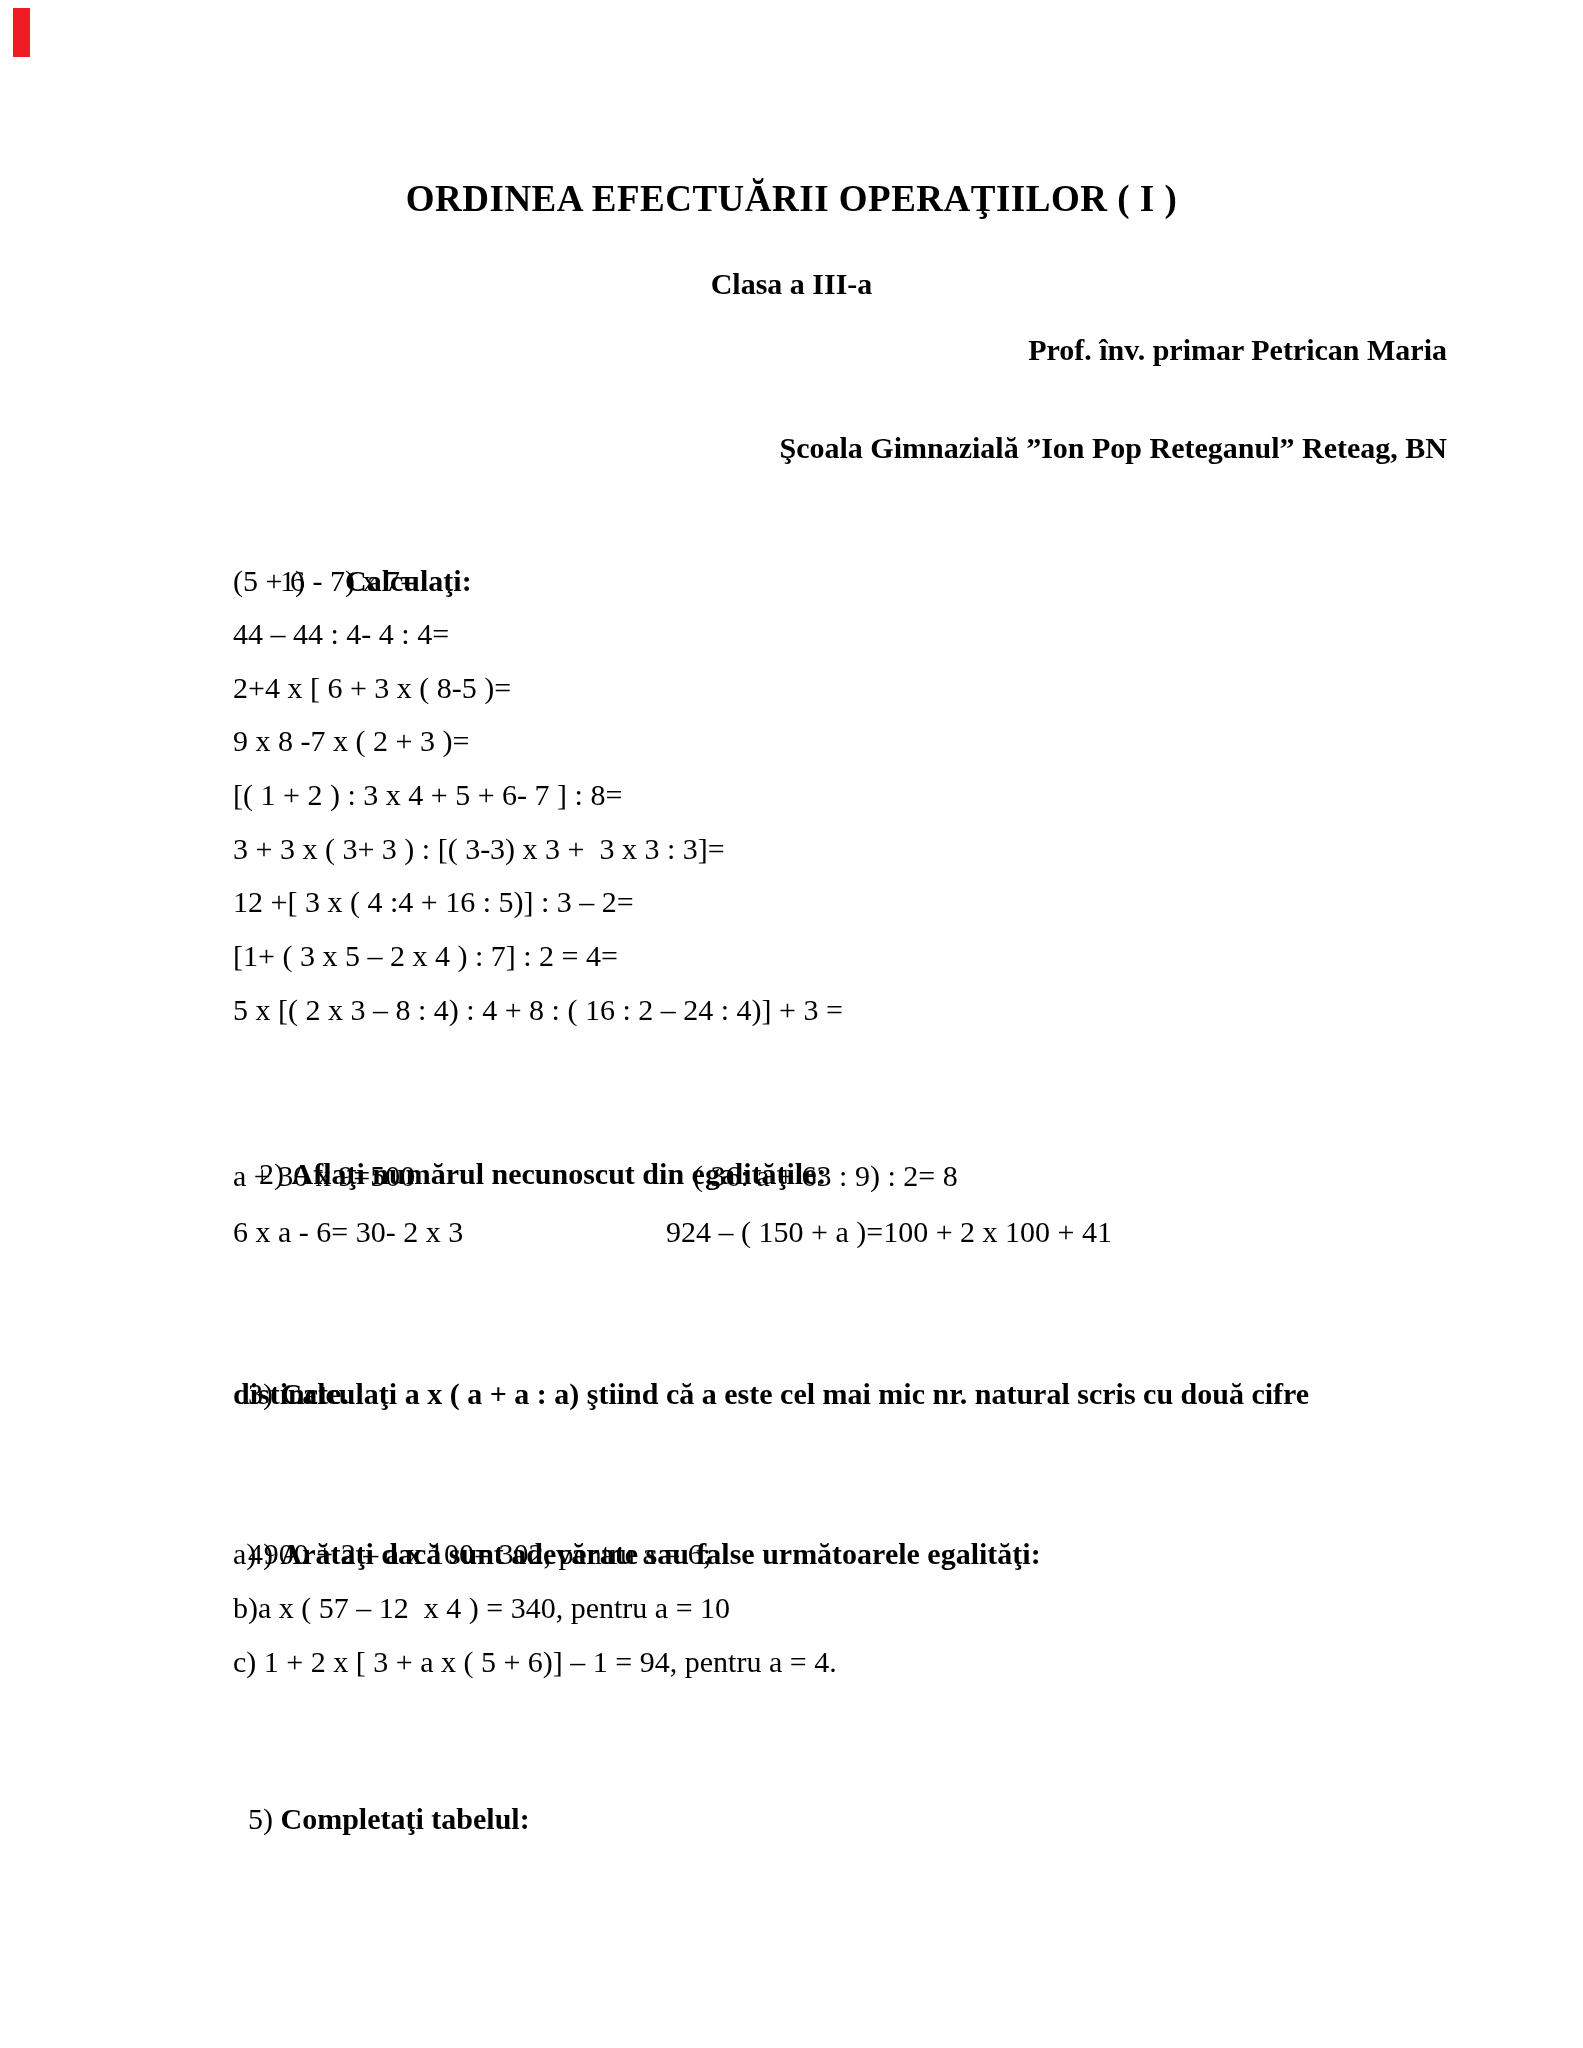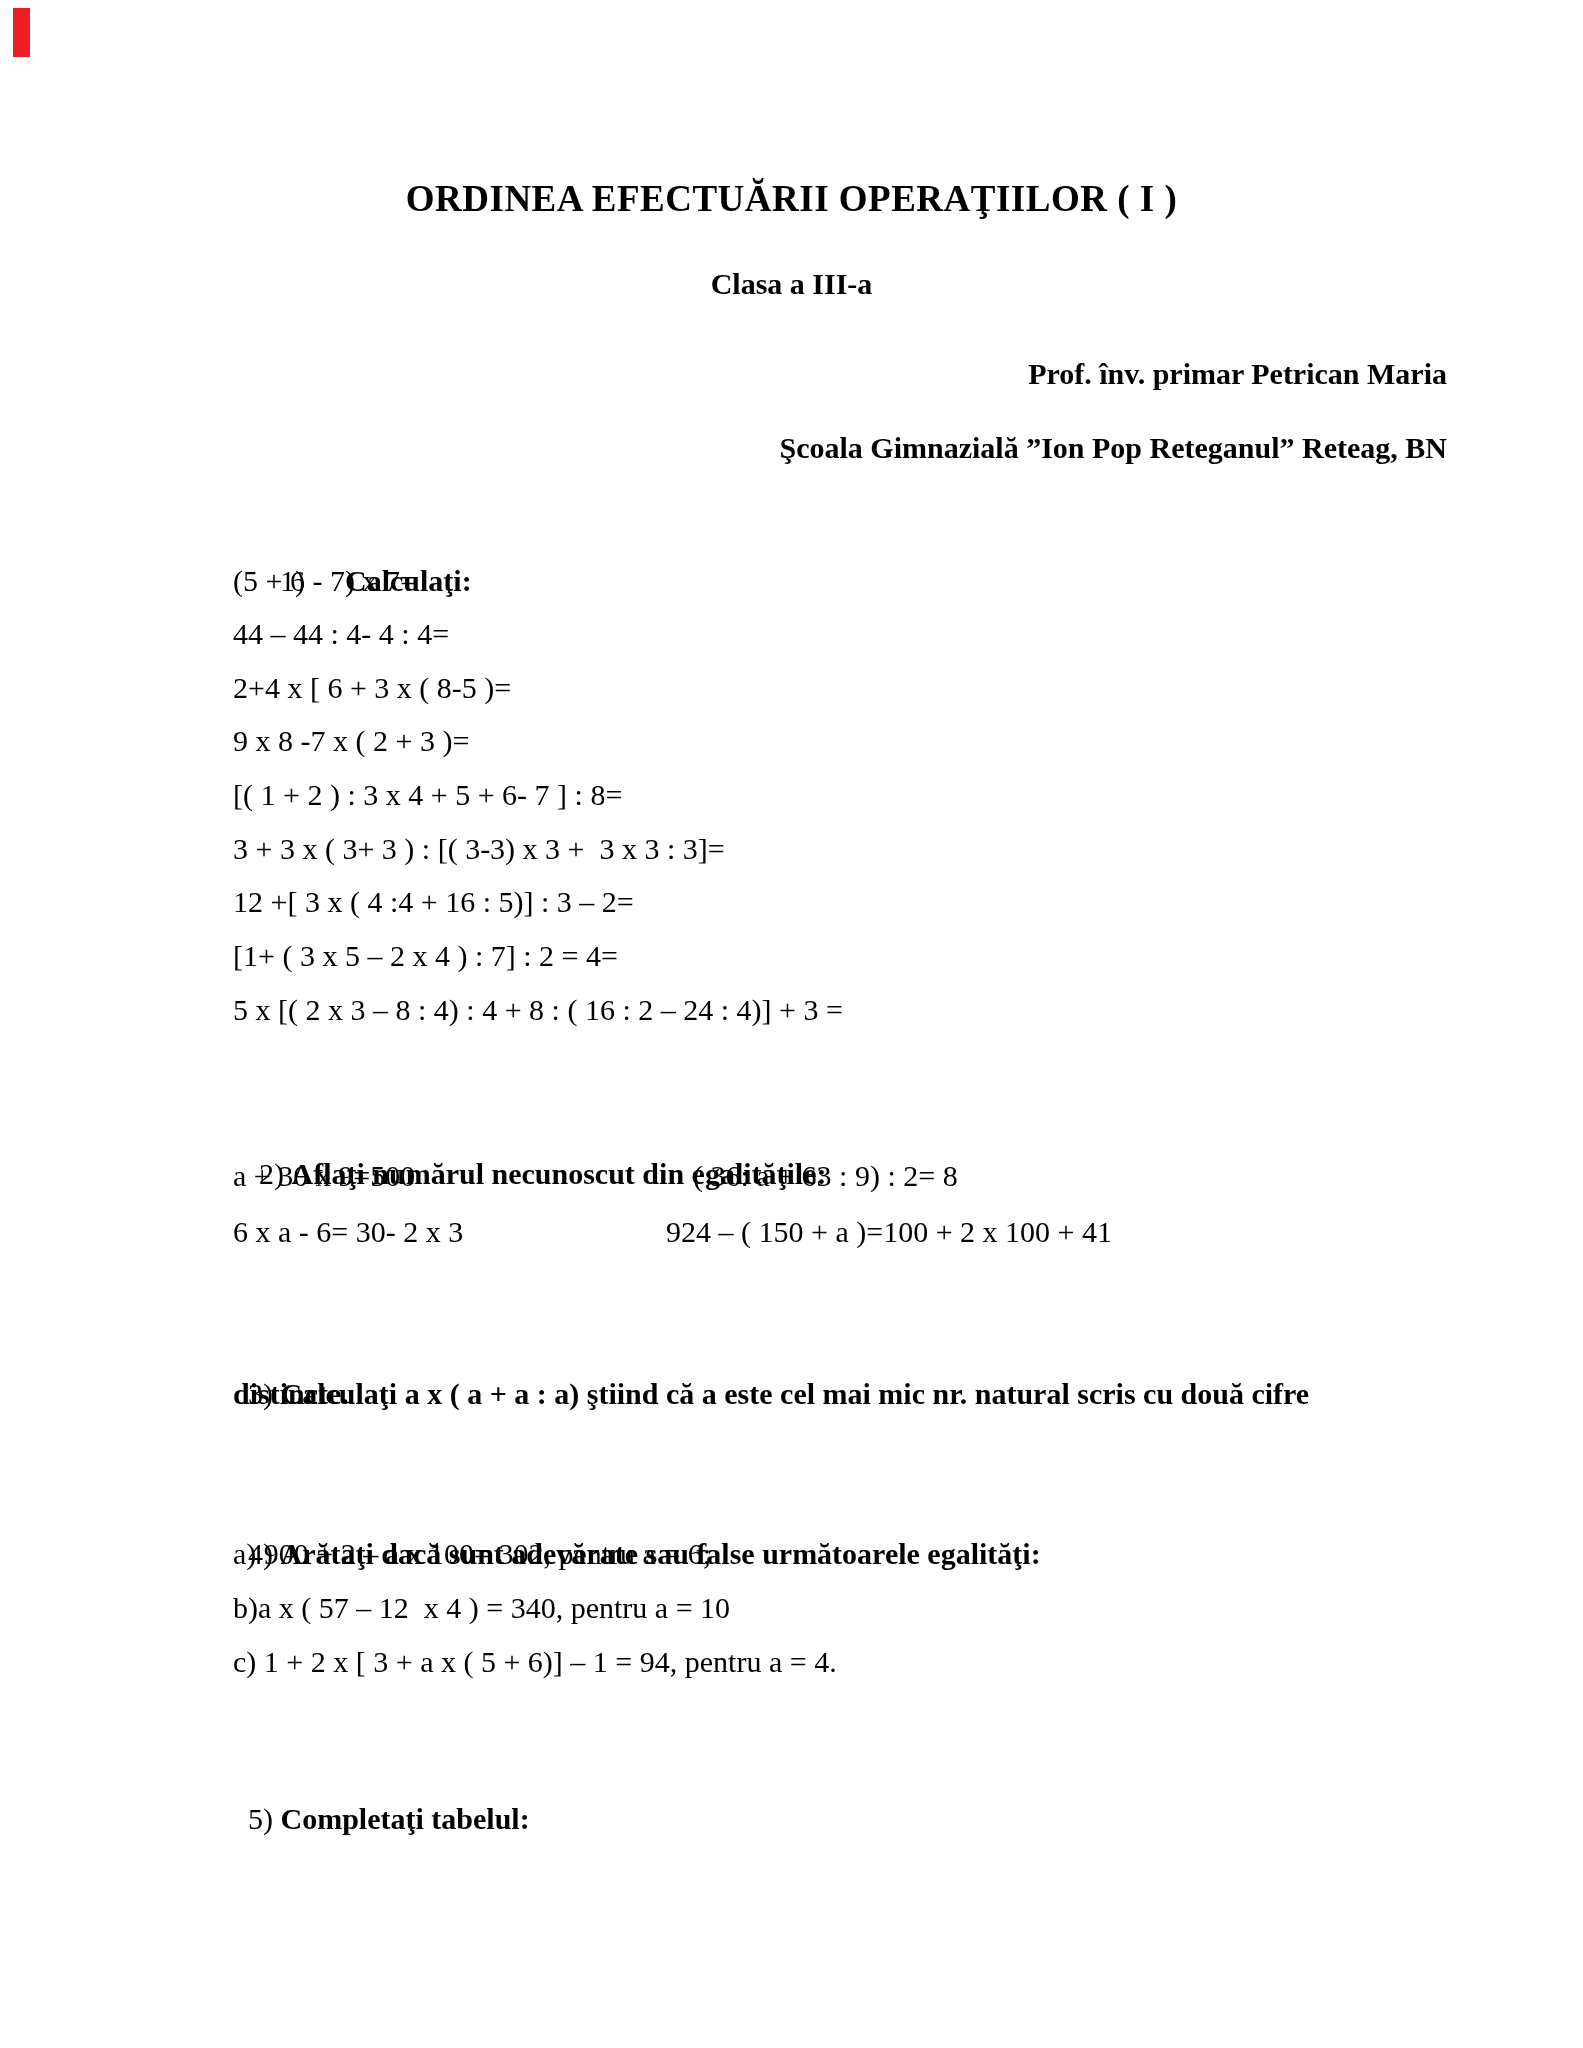--- a/index.html
+++ b/index.html
@@ -23,21 +23,21 @@
 </style>
 </head>
 <body>
 
 <div id="red-mark"></div>
 
 <div class="ln center title b" style="top:172px">ORDINEA EFECTUĂRII OPERAŢIILOR ( I )</div>
 
 <div class="ln center b" style="top:257px">Clasa a III-a</div>
 
-<div class="ln rightal b" style="top:347px">Prof. înv. primar Petrican Maria</div>
+<div class="ln rightal b" style="top:323px">Prof. înv. primar Petrican Maria</div>
 
 <div class="ln rightal b" style="top:421px">Şcoala Gimnazială ”Ion Pop Reteganul” Reteag, BN</div>
 
 <div class="ln" style="top:500px; left:265px">
   <span>1)</span><span class="b numgap">Calculaţi:</span>
 </div>
 
 <div class="ln" style="top:554px; left:233px">(5 + 6 - 7) x 7=</div>
 <div class="ln" style="top:607px; left:233px">44 – 44 : 4- 4 : 4=</div>
 <div class="ln" style="top:661px; left:233px">2+4 x [ 6 + 3 x ( 8-5 )=</div>

